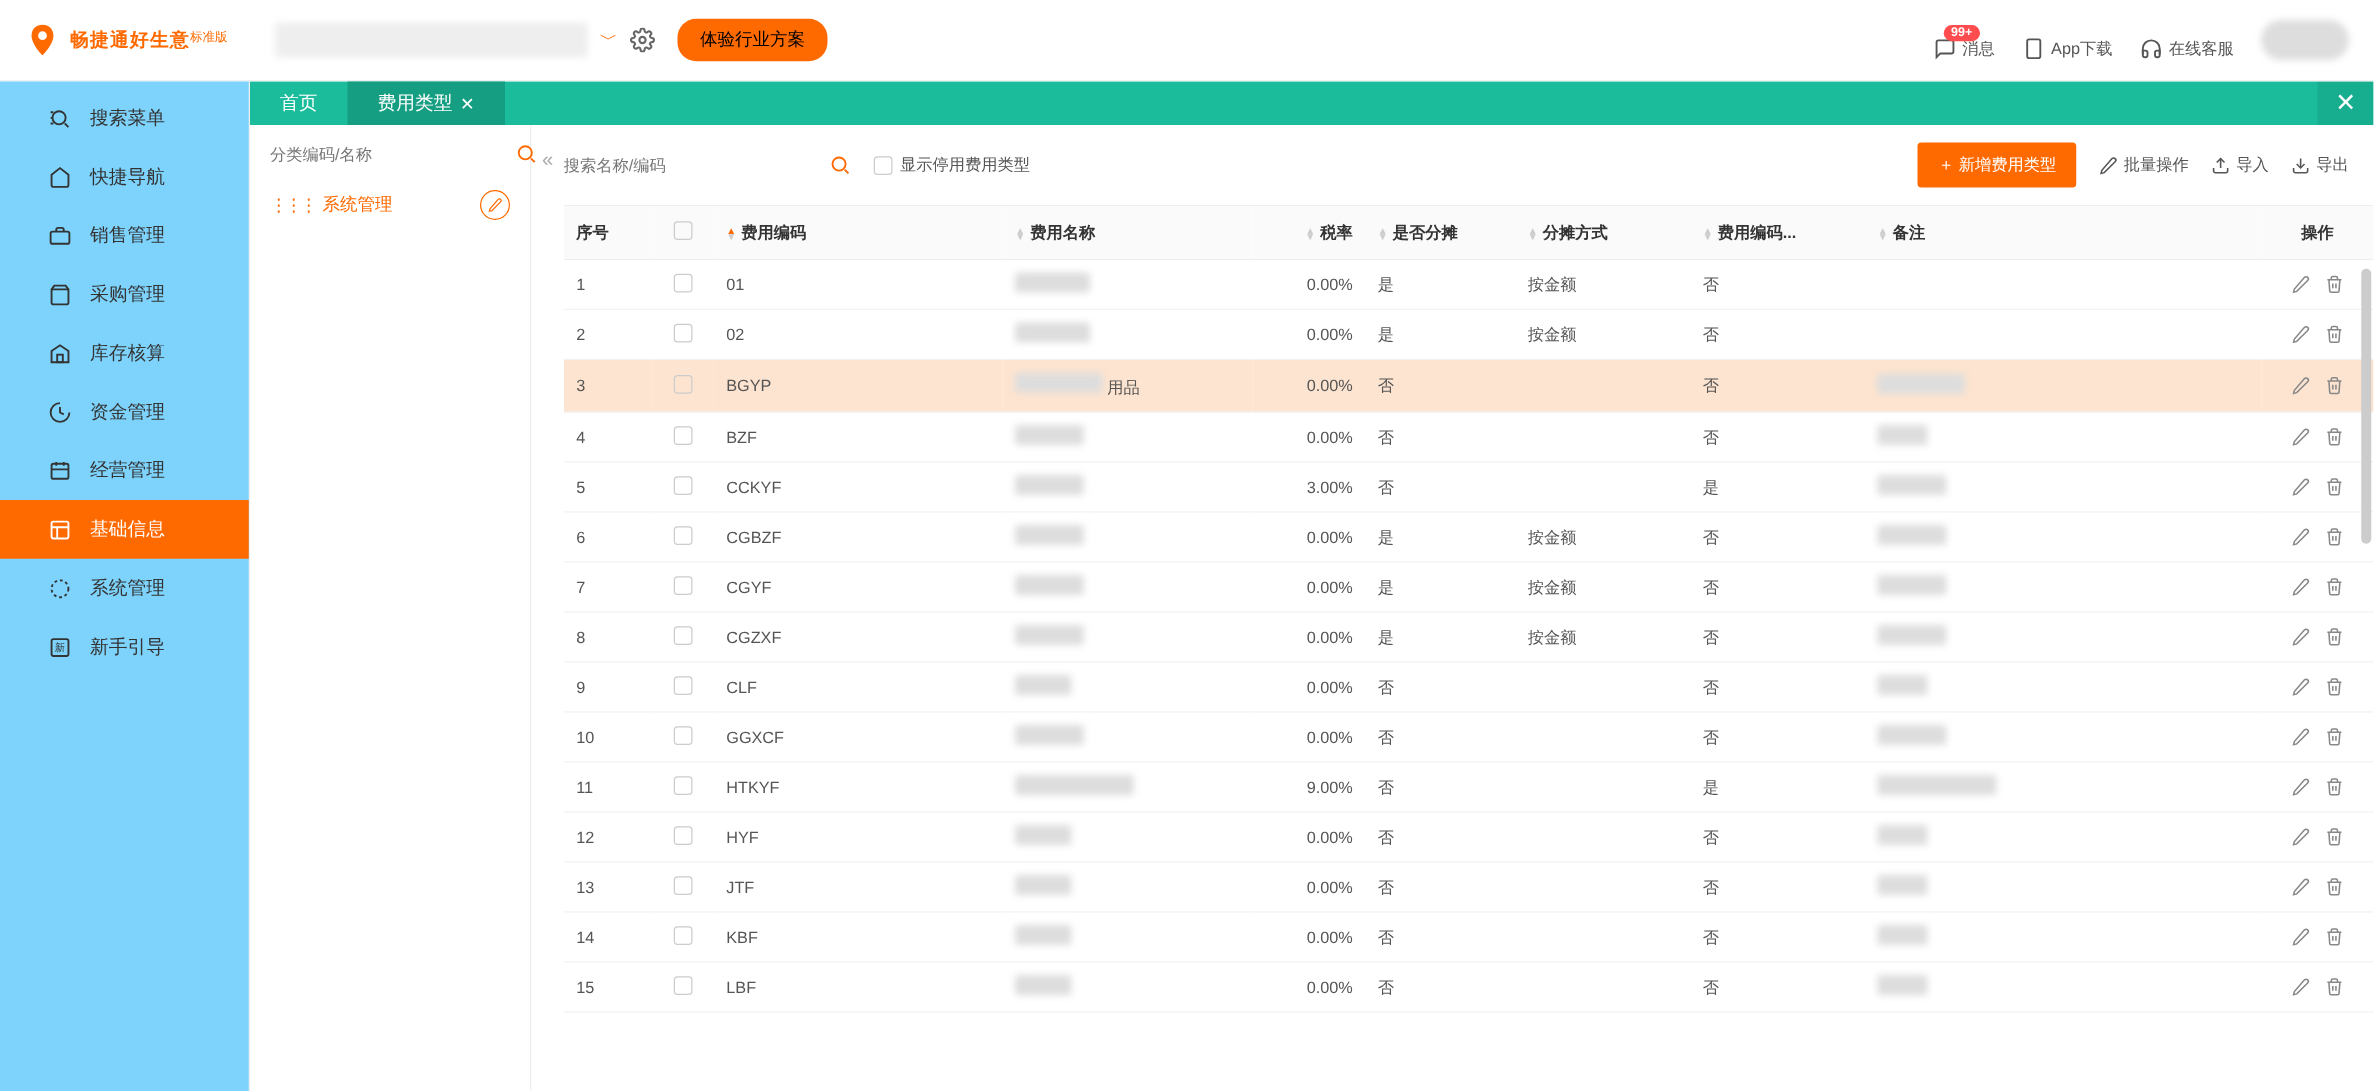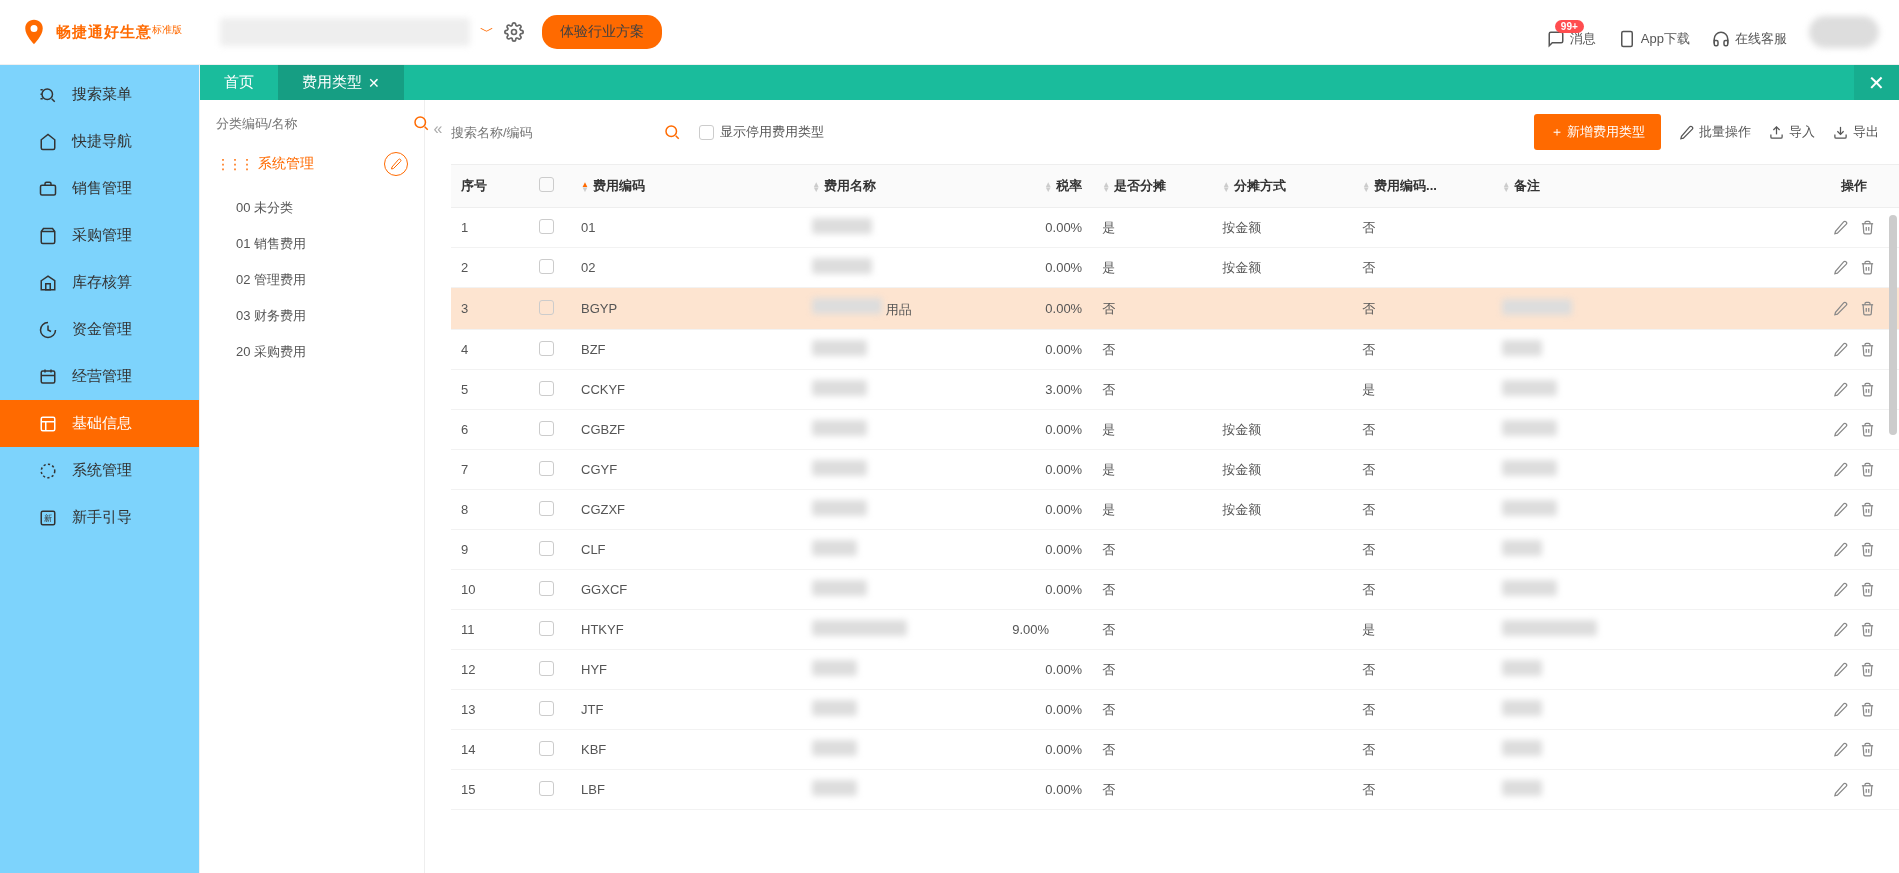--- a/index.html
+++ b/index.html
@@ -11,21 +11,21 @@
 .top-header { height: 65px; display: flex; align-items: center; padding: 0 20px; border-bottom: 1px solid #f0f0f0; }
 .logo-block { display: flex; align-items: center; gap: 8px; width: 170px; }
 .logo-icon { width: 28px; height: 28px; }
 .logo-text { display: flex; }
 .logo-title { color: #ff6a00; font-size: 15px; font-weight: 600; letter-spacing: 1px; }
 .logo-sub { color: #ff6a00; font-size: 10px; }
 .tenant-select { display: flex; align-items: center; gap: 10px; margin-left: 30px; }
 .tenant-blur { width: 250px; height: 28px; background: #eee; filter: blur(3px); border-radius: 3px; }
 .chevron-down { color: #ff6a00; font-size: 14px; cursor: pointer; }
 .gear { color: #666; font-size: 18px; margin-left: 10px; cursor: pointer; }
-.btn-primary { background: #ff6a00; color: #404040; border: none; padding: 8px 18px; border-radius: 15px; font-size: 14px; margin-left: 18px; cursor: pointer; }
+.btn-primary { background: #ff6a00; color: #000000; border: none; padding: 8px 18px; border-radius: 15px; font-size: 14px; margin-left: 18px; cursor: pointer; }
 .header-spacer { flex: 1; }
 .header-actions { display: flex; align-items: flex-end; gap: 22px; }
 .hdr-item { display: flex; align-items: center; gap: 5px; color: #555; font-size: 13px; cursor: pointer; position: relative; }
 .badge { position: absolute; top: -10px; left: 8px; background: #ff4d4f; color: #fff; font-size: 10px; padding: 1px 6px; border-radius: 10px; font-weight: 600; }
 .avatar-blur { width: 70px; height: 32px; background: #ddd; filter: blur(3px); border-radius: 16px; }
 
 
 .body { flex: 1; display: flex; overflow: hidden; }
 
 
@@ -283,27 +283,20 @@
           <div class="cat-header">
             <div class="cat-all">
               <span class="cat-all-dots">⋮⋮⋮</span>
               <span>系统管理</span>
             </div>
             <div class="cat-edit">
               <svg width="12" height="12" viewBox="0 0 24 24" fill="none" stroke="#ff6a00" stroke-width="2">
                   <path d="M17 3a2.8 2.8 0 0 1 4 4L7 21l-4 1 1-4z"></path>
                 </svg>
             </div>
-          </div>
-          <div class="cat-list">
-            <div class="cat-item">00 未分类</div>
-            <div class="cat-item">01 销售费用</div>
-            <div class="cat-item">02 管理费用</div>
-            <div class="cat-item">03 财务费用</div>
-            <div class="cat-item">20 采购费用</div>
           </div>
         </div>
 
         <div class="collapse-bar">
           <span class="collapse-btn">«</span>
         </div>
 
         <div class="table-area">
           <div class="toolbar">
             <div class="tool-search">
@@ -661,21 +654,21 @@
                           </svg>
                         </span>
                       </div>
                     </td>
                   </tr>
                   <tr>
                     <td class="col-seq">11</td>
                     <td class="col-chk"><span class="chk"></span></td>
                     <td>HTKYF</td>
                     <td><span class="blur-cell" style="width:95px"></span></td>
-                    <td style="">9.00%</td>
+                    <td style="text-align:right">9.00%</td>
                     <td>否</td>
                     <td></td>
                     <td>是</td>
                     <td><span class="blur-cell" style="width:95px"></span></td>
                     <td class="col-ops">
                       <div class="row-ops">
                         <span>
                           <svg width="15" height="15" viewBox="0 0 24 24" fill="none" stroke="#888" stroke-width="2">
                             <path d="M17 3a2.8 2.8 0 0 1 4 4L7 21l-4 1 1-4z"></path>
                           </svg>

